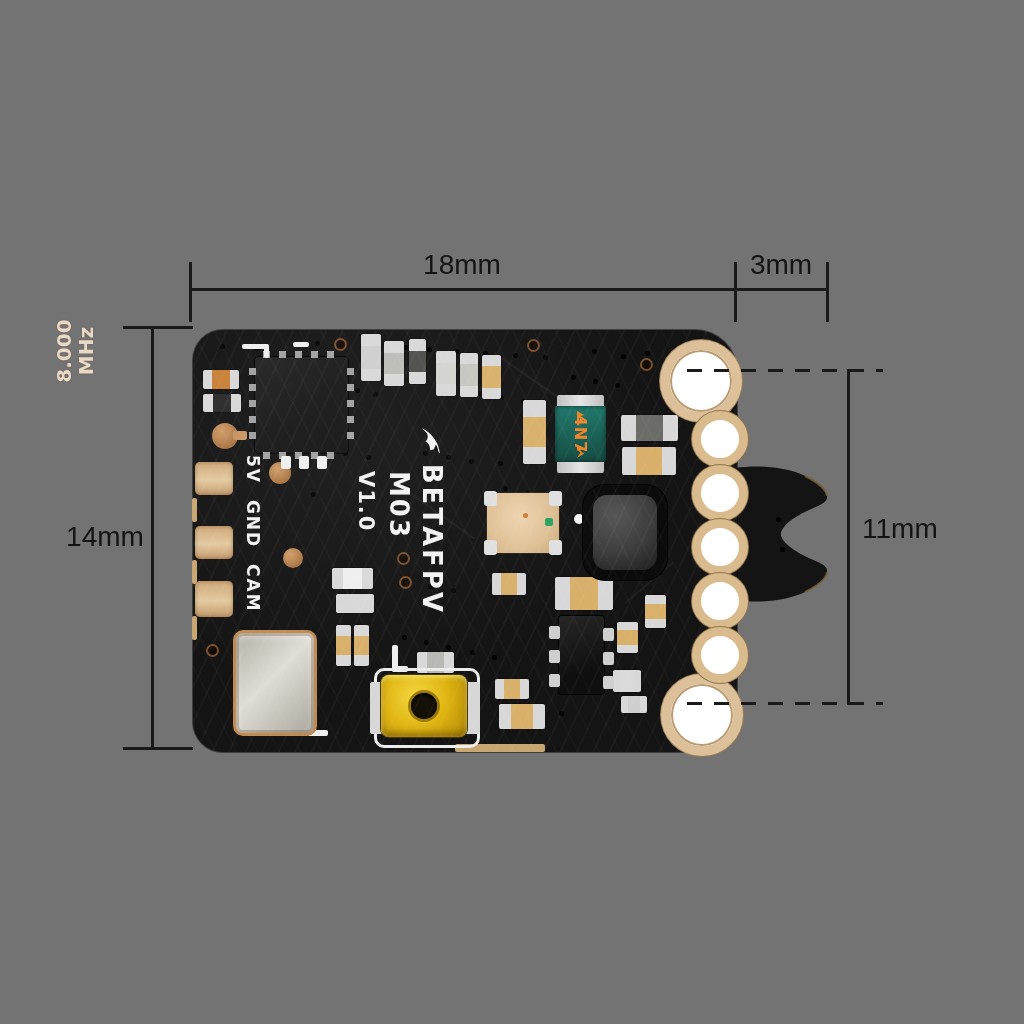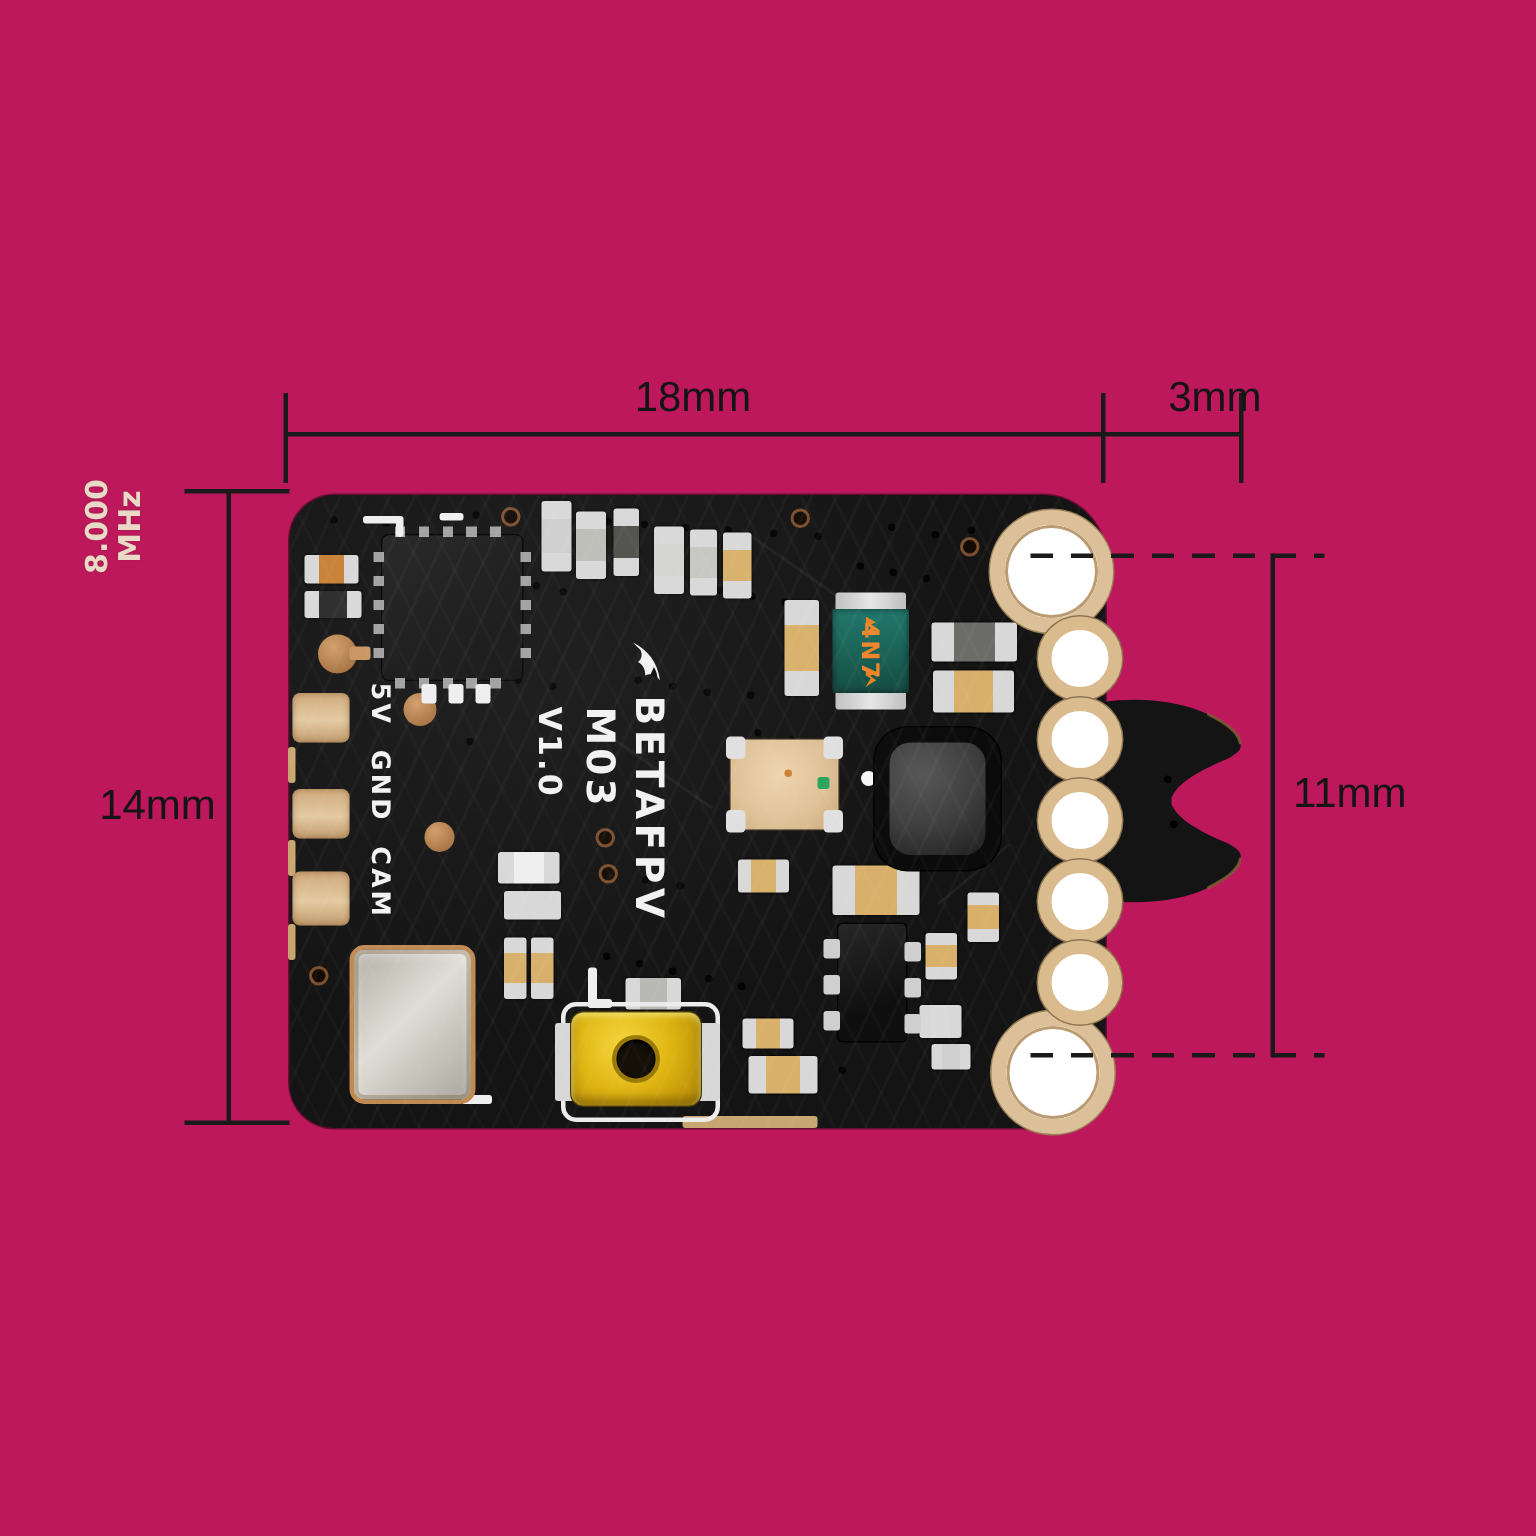--- a/index.html
+++ b/index.html
@@ -1,16 +1,16 @@
 <!DOCTYPE html>
 <html><head>
 <meta charset="utf-8">
 <style>
   html,body{margin:0;padding:0;background:#fff;}
-  #scene{position:relative;width:1024px;height:1024px;background:#be185d;overflow:hidden;
+  #scene{position:relative;width:1024px;height:1024px;background:#737373;overflow:hidden;
          font-family:"Liberation Sans",sans-serif;}
   .abs{position:absolute;}
   
   .dline{position:absolute;background:#1a1a1a;}
   .ddash{position:absolute;height:3px;background:repeating-linear-gradient(90deg,#1a1a1a 0 15px,transparent 15px 27px);}
   .dlabel{position:absolute;color:#141414;font-size:28px;line-height:32px;}
   
   #board{position:absolute;left:193px;top:330px;width:544px;height:422px;background:#141414;
          border-radius:30px 42px 42px 30px;box-shadow:0 0 0 1px rgba(0,0,0,.45);}
   #board .texture{position:absolute;inset:0;border-radius:inherit;pointer-events:none;
@@ -89,21 +89,21 @@
 </head>
 <body>
 
 <div id="scene">
 
   <div class="dline" style="left:190px;top:288px;width:638px;height:3px;"></div>
   <div class="dline" style="left:189px;top:262px;width:3px;height:60px;"></div>
   <div class="dline" style="left:734px;top:262px;width:3px;height:60px;"></div>
   <div class="dline" style="left:826px;top:262px;width:3px;height:60px;"></div>
   <div class="dlabel" style="left:382px;top:249px;width:160px;text-align:center;">18mm</div>
-  <div class="dlabel" style="left:721px;top:249px;width:120px;text-align:right;">3mm</div>
+  <div class="dlabel" style="left:721px;top:249px;width:120px;text-align:center;">3mm</div>
 
   <div class="dline" style="left:151px;top:327px;width:3px;height:423px;"></div>
   <div class="dline" style="left:123px;top:326px;width:70px;height:3px;"></div>
   <div class="dline" style="left:123px;top:747px;width:70px;height:3px;"></div>
   <div class="dlabel" style="left:50px;top:521px;width:110px;text-align:center;">14mm</div>
 
   <svg class="abs" style="left:735px;top:456px;" width="100" height="152" viewBox="0 0 100 152">
     <path d="M0 12 C26 8 54 12 70 20 C82 26 91 32 92 40 C93 44 89 47 83 50 C64 58 50 66 46 76 L46 80 C50 90 64 98 83 106 C89 109 93 112 92 116 C91 124 82 130 70 136 C54 144 26 148 0 144 Z" fill="#141414"></path>
     <path d="M70 20 C82 26 91 32 92 40" fill="none" stroke="#7a6335" stroke-width="2" opacity=".8"></path>
     <path d="M92 116 C91 124 82 130 70 136" fill="none" stroke="#7a6335" stroke-width="2" opacity=".8"></path>

